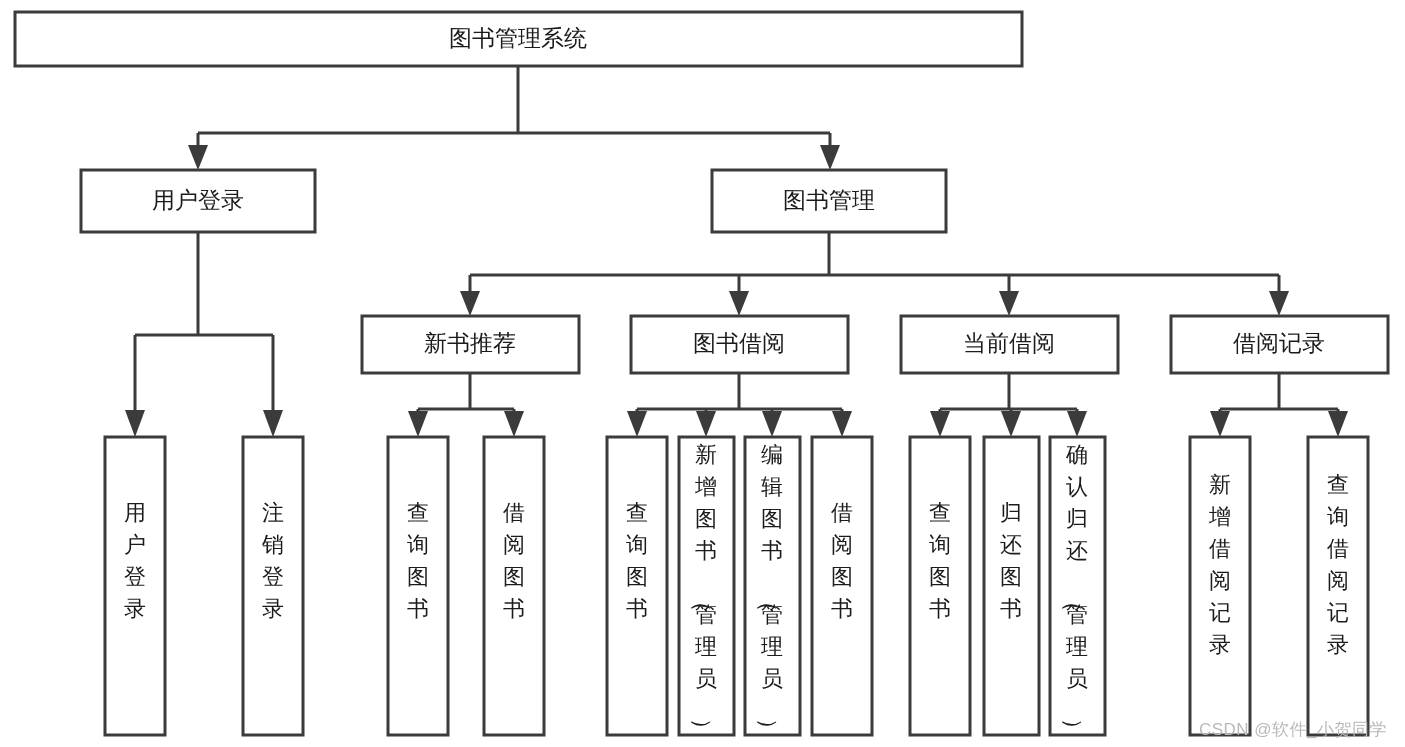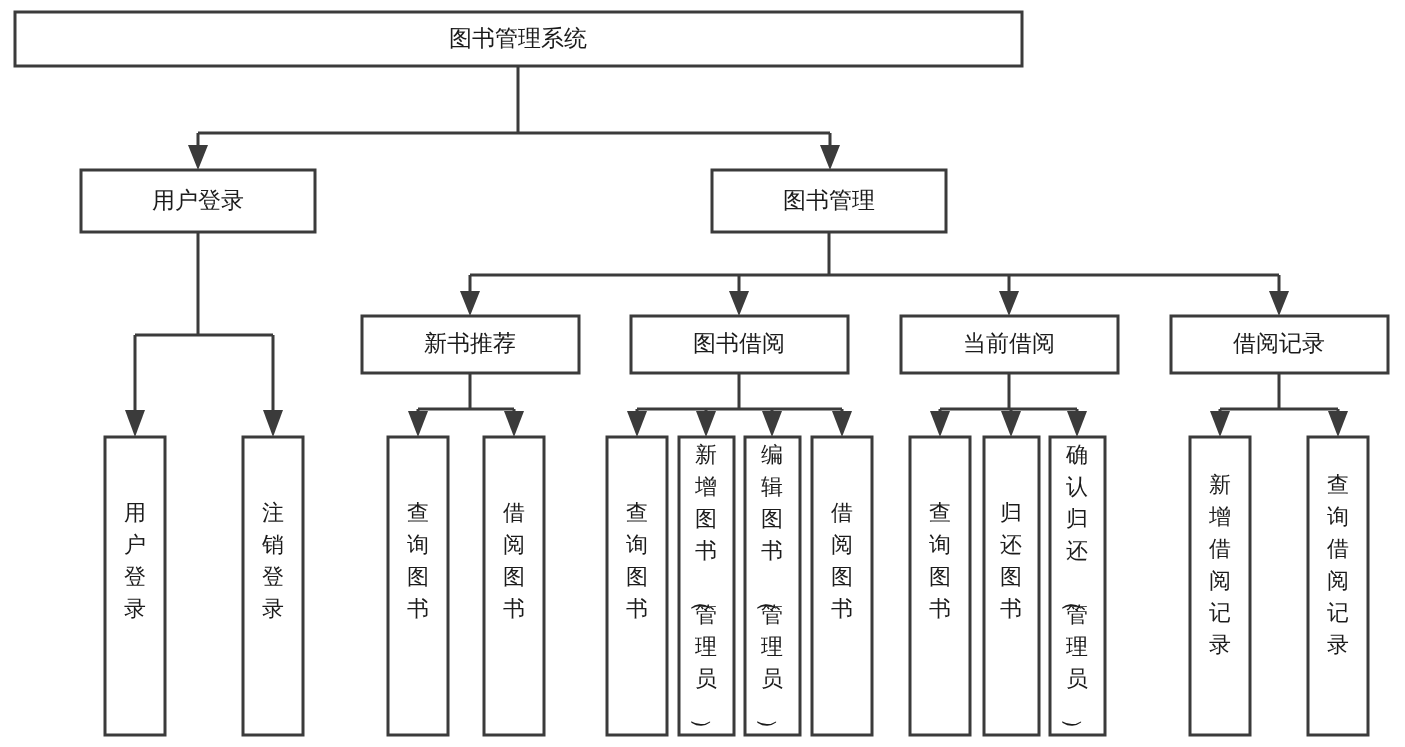--- a/index.html
+++ b/index.html
@@ -201,13 +201,14 @@
       <text class="node-label-vertical" x="1220" y="492"><tspan x="1220" dy="0">新</tspan><tspan x="1220" dy="32">增</tspan><tspan x="1220" dy="32">借</tspan><tspan x="1220" dy="32">阅</tspan><tspan x="1220" dy="32">记</tspan><tspan x="1220" dy="32">录</tspan></text>
     </g>
 
     <g>
       <rect class="node-box" x="1308" y="437" width="60" height="298"></rect>
       <text class="node-label-vertical" x="1338" y="492"><tspan x="1338" dy="0">查</tspan><tspan x="1338" dy="32">询</tspan><tspan x="1338" dy="32">借</tspan><tspan x="1338" dy="32">阅</tspan><tspan x="1338" dy="32">记</tspan><tspan x="1338" dy="32">录</tspan></text>
     </g>
 
   </svg>
 
+  <div class="watermark">CSDN @软件_小贺同学</div>
 </div>
 
 </body></html>

